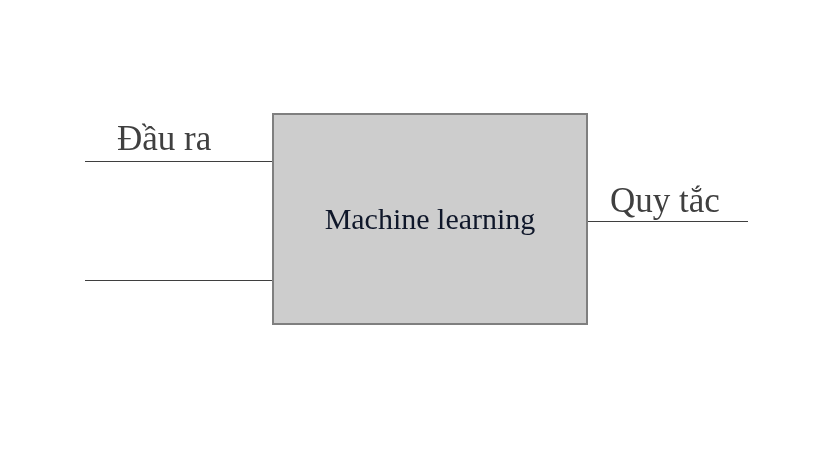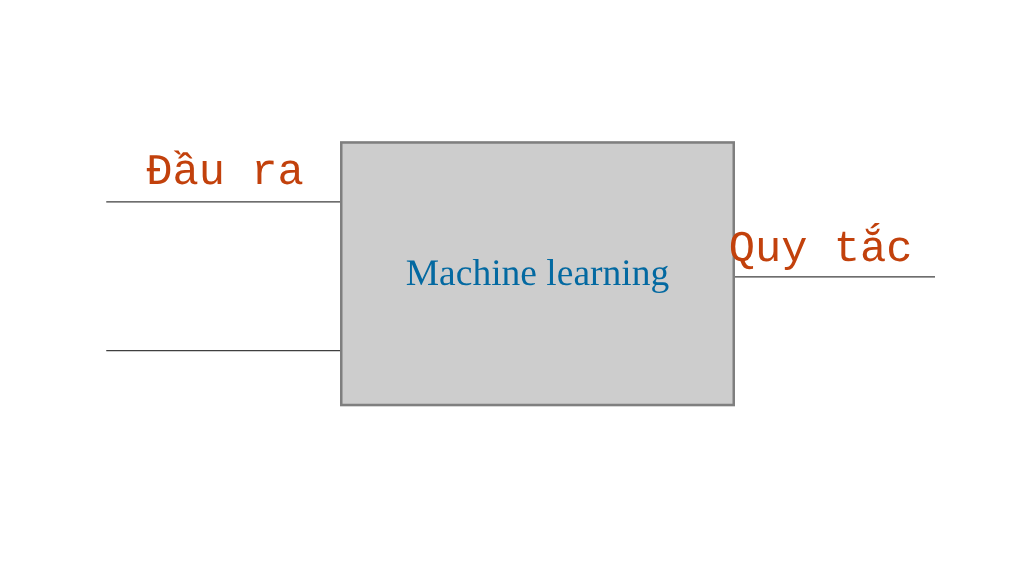--- a/index.html
+++ b/index.html
@@ -25,21 +25,21 @@
     background: #cdcdcd;
     border: 2px solid #7f7f7f;
     box-sizing: border-box;
     display: flex;
     align-items: center;
     justify-content: center;
   }
   .ml-box-label {
     font-size: 30px;
     line-height: 1;
-    color: #0369a1;
+    color: #0f172a;
     white-space: nowrap;
   }
   .connector {
     position: absolute;
     height: 1px;
     background: #3f3f3f;
   }
   .line-output {
     left: 85px;
     top: 161px;
@@ -53,33 +53,32 @@
   .line-rule {
     left: 588px;
     top: 221px;
     width: 160px;
   }
   .edge-label {
     position: absolute;
     font-size: 35px;
     line-height: 1;
     white-space: nowrap;
-    color: #c2410c;
-    font-family: Liberation Mono, monospace;
+    color: #404040;
   }
   .label-output {
     left: 117px;
     top: 121px;
   }
   .label-input {
     left: 102px;
     top: 234px;
   }
   .label-rule {
-    left: 583px;
+    left: 610px;
     top: 183px;
   }
 </style>
 </head>
 <body>
 
 <div class="canvas">
 
   <div class="connector line-output"></div>
 

